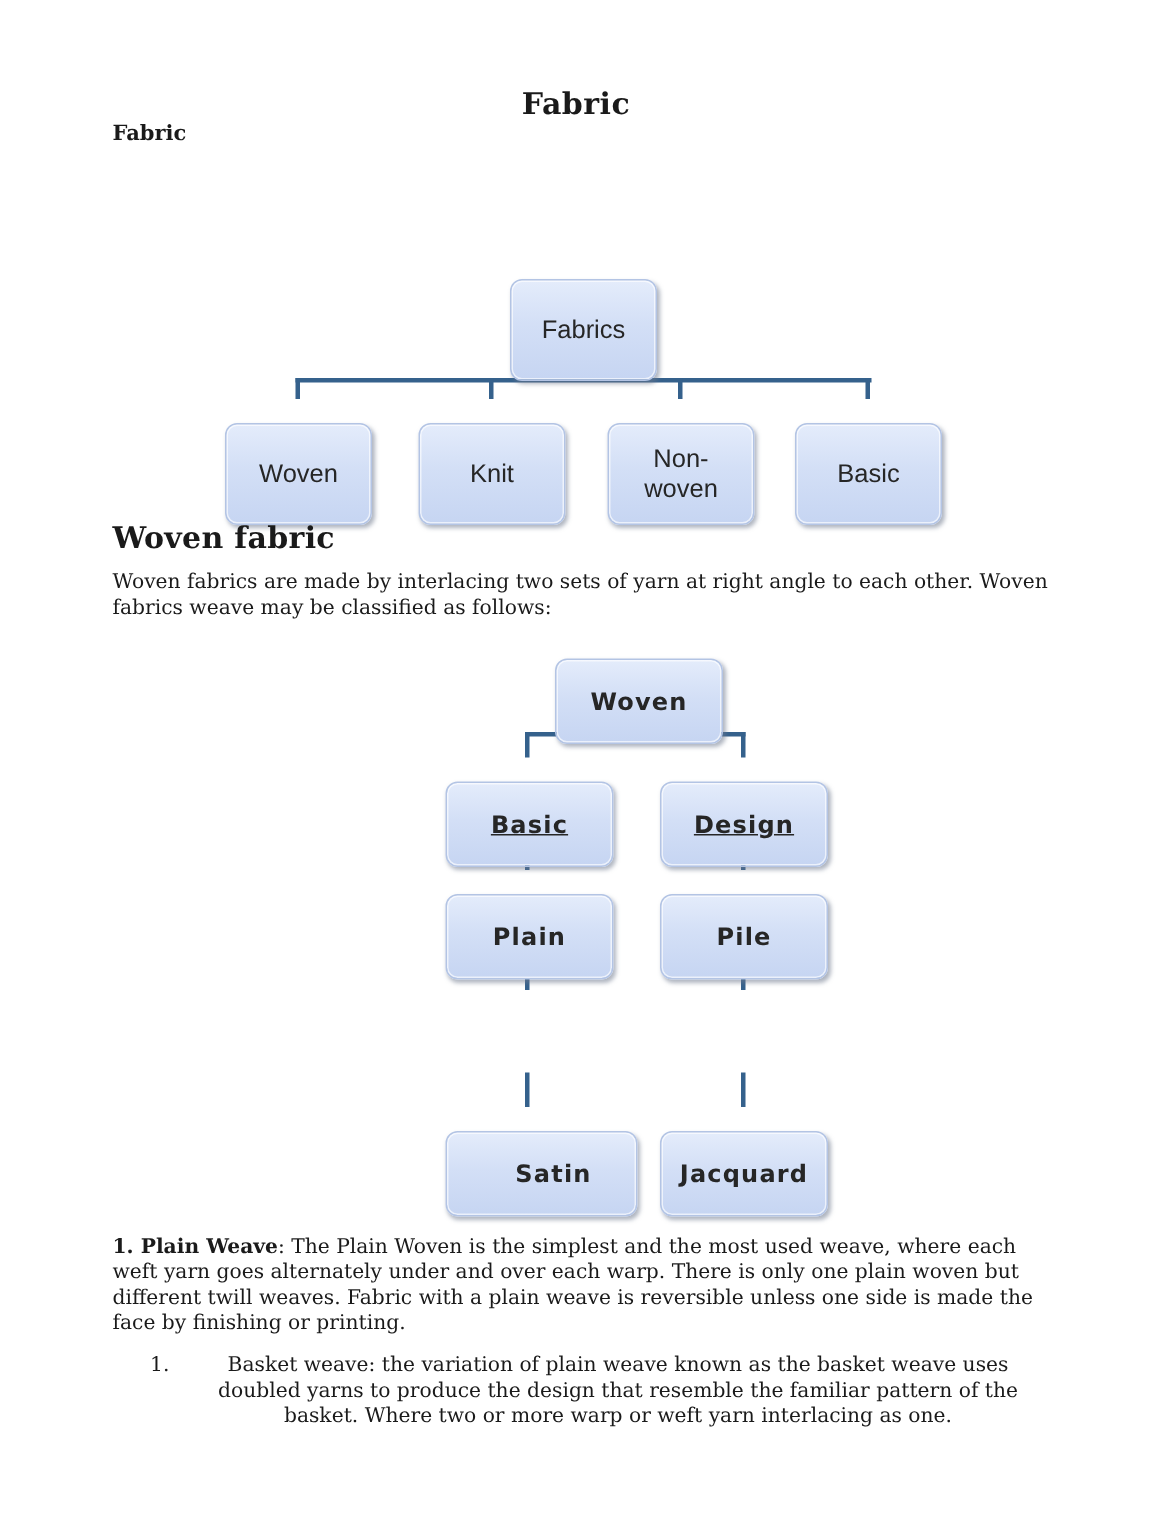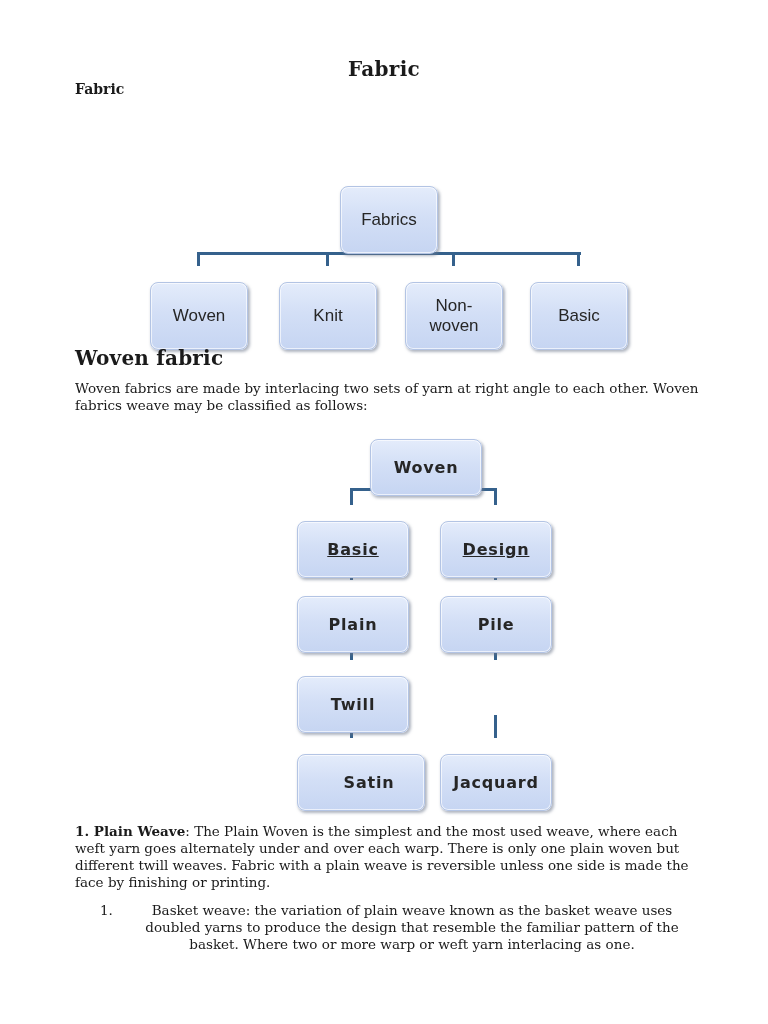--- a/index.html
+++ b/index.html
@@ -110,23 +110,20 @@
         <span>Plain</span>
       </div>
 
     <div class="node underlined" style="left:150px;top:82px;">
         <span>Design</span>
       </div>
     <div class="node" style="left:150px;top:157px;">
         <span>Pile</span>
       </div>
 
-    <div class="node" style="left:7px;top:237px;">
-        <span>Twill</span>
-      </div>
 
     <div class="node" style="left:7px;top:315px;padding-left:16px;">
         <span>Satin</span>
       </div>
     <div class="node" style="left:150px;top:315px;">
         <span>Jacquard</span>
       </div>
   </div>
 
   <div class="tblock plainweave-block">

